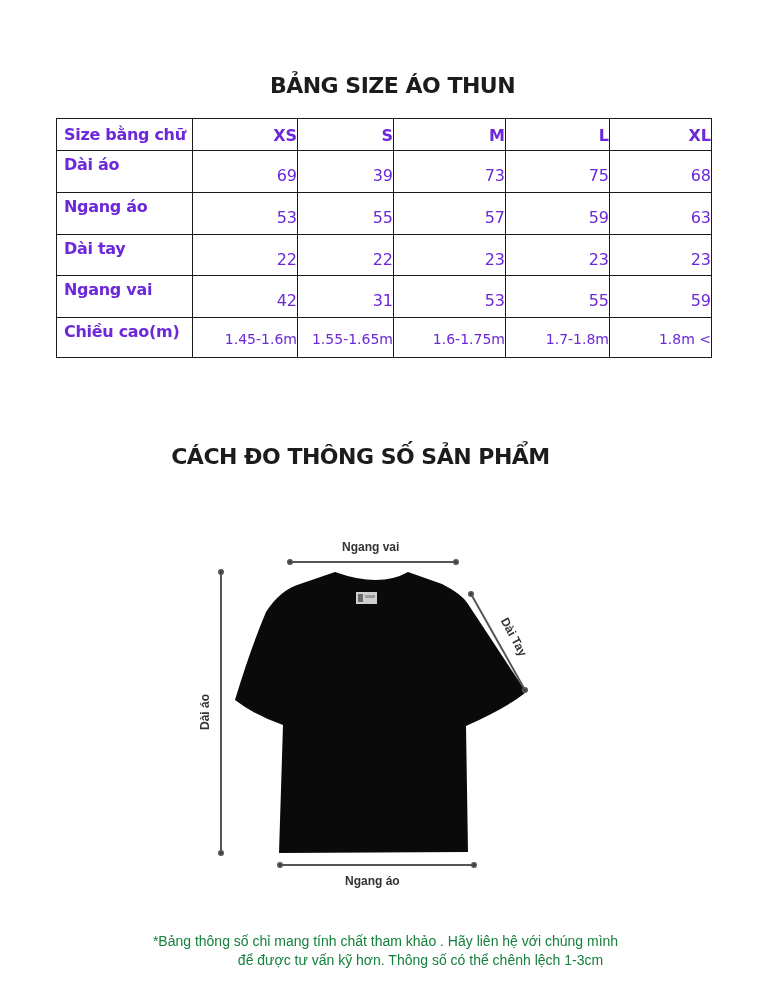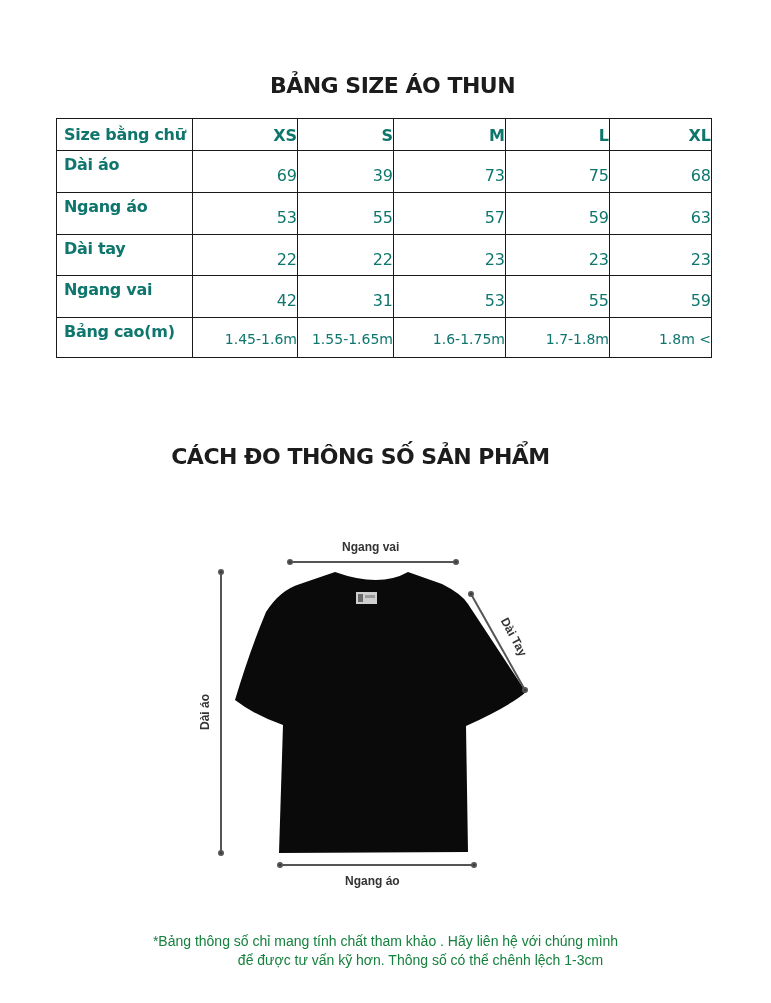--- a/index.html
+++ b/index.html
@@ -40,21 +40,21 @@
       position: absolute;
       left: 56px;
       top: 118px;
       border-collapse: collapse;
       table-layout: fixed;
     }
     table.size-table td {
       border: 1.5px solid #1a1a1a;
       padding: 0;
       font-family: "DejaVu Sans", sans-serif;
-      color: #0f766e;
+      color: #6d28d9;
     }
     table.size-table td.label {
       font-weight: bold;
       font-size: 16px;
       vertical-align: top;
       padding: 4px 0 0 7px;
       text-align: left;
       letter-spacing: -0.3px;
     }
     table.size-table tr.head td.label {
@@ -166,21 +166,21 @@
   </tr>
   <tr style="height:42px">
     <td class="label">Ngang vai</td>
     <td class="val">42</td>
     <td class="val">31</td>
     <td class="val">53</td>
     <td class="val">55</td>
     <td class="val">59</td>
   </tr>
   <tr style="height:40px">
-    <td class="label">Bảng cao(m)</td>
+    <td class="label">Chiều cao(m)</td>
     <td class="val small">1.45-1.6m</td>
     <td class="val small">1.55-1.65m</td>
     <td class="val small">1.6-1.75m</td>
     <td class="val small">1.7-1.8m</td>
     <td class="val small">1.8m &lt;</td>
   </tr>
 </tbody>
   </table>
 
 <div class="title" id="title-measure">CÁCH ĐO THÔNG SỐ SẢN PHẨM</div>

